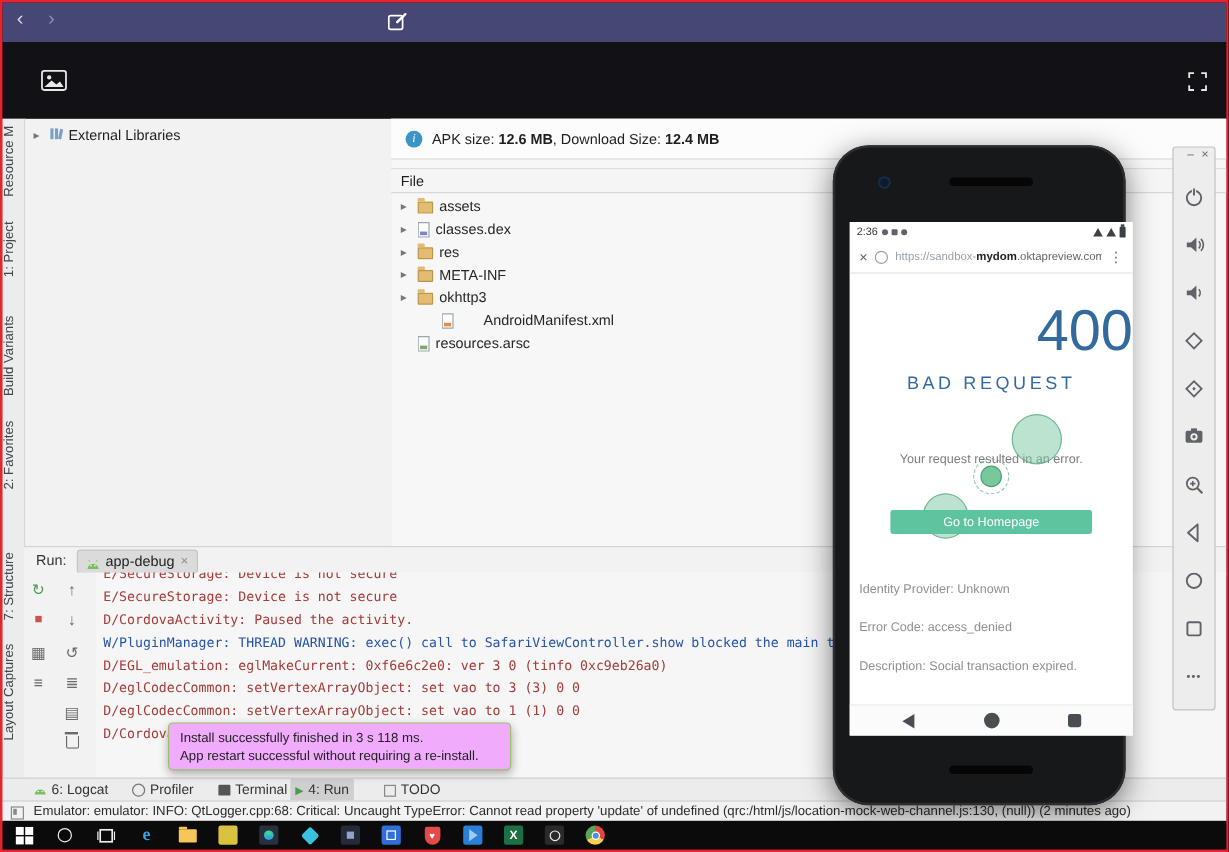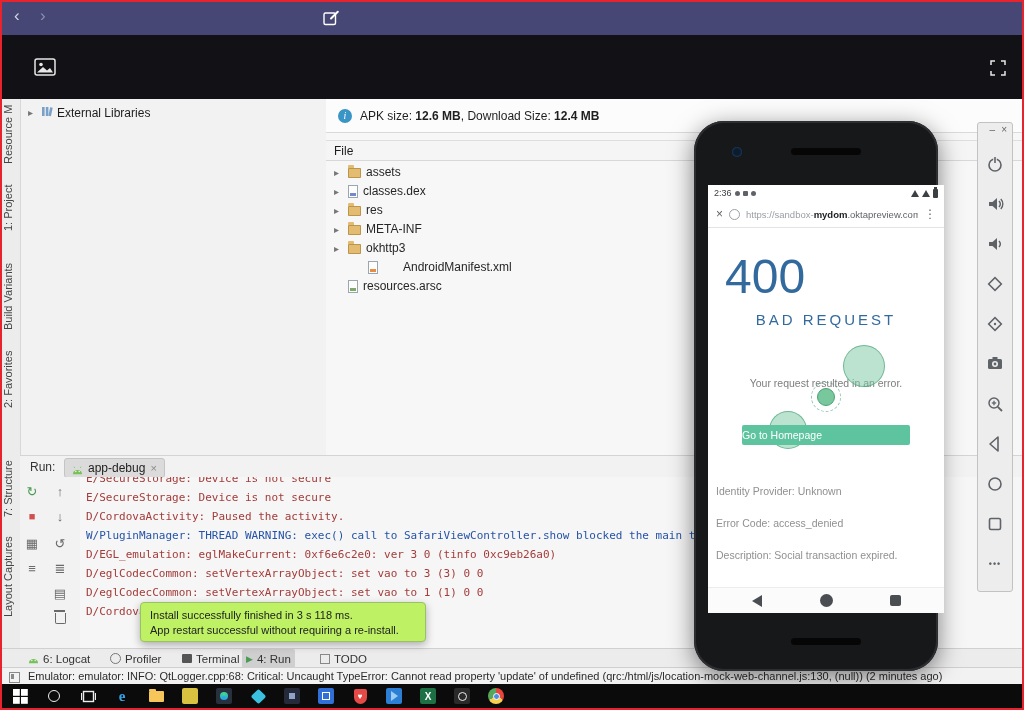--- a/index.html
+++ b/index.html
@@ -84,21 +84,21 @@
   .mini-play{color:#4a9b52;font-size:9px;}
   .mini-todo{width:8px;height:8px;border:1.5px solid #888;}
 
   #status-bar{position:absolute;left:0;right:0;top:568px;height:17px;border-top:1px solid #cfcfcf;
               background:#f2f2f2;overflow:hidden;}
   .sb-text{position:absolute;left:26px;top:2px;font-size:11px;color:#2b2b2b;white-space:nowrap;}
   .sb-toggle{position:absolute;left:7px;top:4px;width:9px;height:9px;border:1px solid #8a8a8a;}
   .sb-toggle::after{content:"";position:absolute;left:1px;top:1px;width:3px;height:5px;background:#8a8a8a;}
 
   
-  #tooltip{position:absolute;left:140px;top:602px;width:286px;height:40px;background:#bef264;
+  #tooltip{position:absolute;left:140px;top:602px;width:286px;height:40px;background:#f0abfc;
            border:1px solid #9cc069;border-radius:4px;box-shadow:0 3px 8px rgba(0,0,0,.3);
            z-index:30;padding:5px 9px;font-size:11px;line-height:14.5px;color:#222;box-sizing:border-box;}
 
   
   #phone{position:absolute;left:694px;top:121px;width:244px;height:550px;z-index:20;background:#17181a;
          border-radius:30px;box-shadow:0 6px 24px rgba(0,0,0,.5), inset 0 0 0 2px #2c2e31;}
   .cam{position:absolute;left:38px;top:26px;width:10px;height:10px;border-radius:50%;background:#0c1c2c;
        box-shadow:inset 0 0 2px #2a5fa0;}
   .spk{position:absolute;left:97px;top:27px;width:70px;height:7px;border-radius:4px;background:#060607;}
   .spk.bot{top:517px;}
@@ -111,29 +111,29 @@
   .tri-up{width:0;height:0;border-left:4px solid transparent;border-right:4px solid transparent;border-bottom:7px solid #3c4043;}
   .batt{width:5px;height:9px;background:#3c4043;border-radius:1px;position:relative;}
   .batt::before{content:"";position:absolute;top:-2px;left:1px;width:3px;height:2px;background:#3c4043;}
   .purl{position:absolute;left:0;top:16px;right:0;height:26px;border-bottom:1px solid #e4e4e4;
         display:flex;align-items:center;gap:6px;padding:0 8px;}
   .uclose{font-size:12px;color:#5f6368;cursor:pointer;}
   .uinfo{width:9px;height:9px;border:1.2px solid #9aa0a6;border-radius:50%;flex:0 0 auto;}
   .uurl{flex:1;font-size:9.5px;white-space:nowrap;overflow:hidden;}
   .u1{color:#9aa0a6;} .u2{color:#202124;font-weight:bold;} .u3{color:#5f6368;}
   .umenu{font-size:12px;color:#5f6368;cursor:pointer;}
-  .code400{position:absolute;left:17px;right:0;top:64px;text-align:left;font-size:48px;color:#336a9e;}
+  .code400{position:absolute;left:4px;right:0;top:64px;text-align:right;font-size:48px;color:#336a9e;}
   .badreq{position:absolute;left:0;right:0;top:126px;text-align:center;font-size:15px;
           letter-spacing:3px;color:#336a9e;}
   .emsg{position:absolute;left:0;right:0;top:192px;text-align:center;font-size:10.5px;color:#7d7d7d;}
   .gc{position:absolute;border-radius:50%;background:rgba(120,200,160,.5);border:1px solid rgba(70,160,120,.65);}
   .gc.solid{background:#79c79c;border-color:#4aa371;}
   .gc.ring{background:transparent;border:1px dashed rgba(70,160,120,.6);}
   .homebtn{position:absolute;left:34px;top:240px;width:168px;height:20px;background:#5ec4a0;border-radius:2px;
-           color:#fff;font-size:10.5px;text-align:left;line-height:20px;cursor:pointer;}
+           color:#fff;font-size:10.5px;text-align:center;line-height:20px;cursor:pointer;}
   .edetail{position:absolute;left:8px;font-size:10.5px;color:#909090;white-space:nowrap;}
   .pnav{position:absolute;left:0;right:0;top:402px;height:26px;background:#fbfbfb;border-top:1px solid #ececec;}
   .nav-back{position:absolute;left:44px;top:7px;width:0;height:0;border-top:6px solid transparent;
             border-bottom:6px solid transparent;border-right:10px solid #4a4e53;cursor:pointer;}
   .nav-home{position:absolute;left:112px;top:6px;width:13px;height:13px;border-radius:50%;background:#4a4e53;cursor:pointer;}
   .nav-sq{position:absolute;left:182px;top:7px;width:11px;height:11px;background:#4a4e53;border-radius:2px;cursor:pointer;}
 
   
   #emu-toolbar{position:absolute;left:977px;top:122px;width:36px;height:470px;background:#ededed;
                border:1px solid #c2c2c2;border-radius:3px;z-index:21;box-sizing:border-box;}

